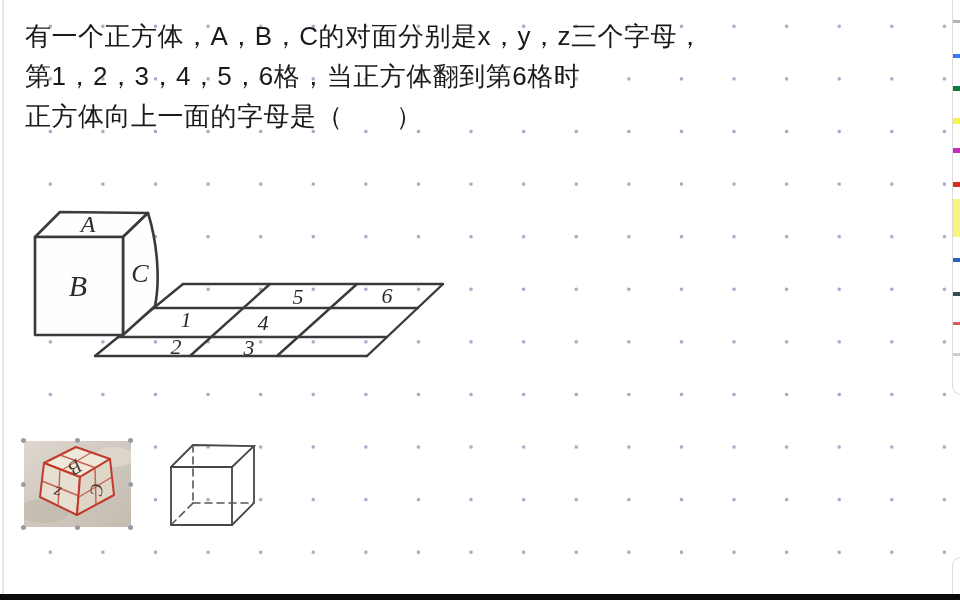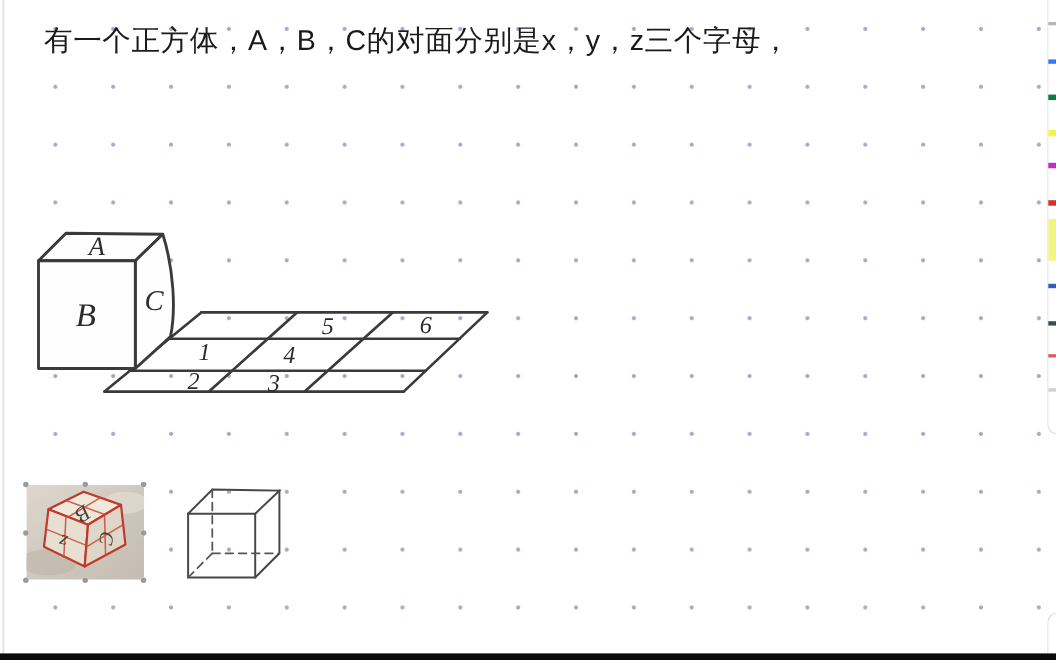--- a/index.html
+++ b/index.html
@@ -6,21 +6,21 @@
   body{font-family:"Liberation Sans",sans-serif;}
   .screen{position:relative;width:960px;height:600px;background:#ffffff;overflow:hidden;}
   
   .dot-grid{position:absolute;inset:0;
     background-image:radial-gradient(circle,#a8a8c8 1.5px,rgba(168,168,200,0) 2.1px);
     background-size:52.6px 52.6px;background-position:24px 0px;}
   .left-edge{position:absolute;left:2px;top:0;width:1.5px;height:594px;background:#e6e6e6;}
   
   .problem{position:absolute;left:25px;top:16px;width:760px;
     font-size:26px;line-height:40px;color:#1a1a1a;letter-spacing:0.5px;}
-  .problem .line{white-space:nowrap;margin-left:15px;}
+  .problem .line{white-space:nowrap;}
   
   .roll-diagram{position:absolute;left:0;top:200px;}
   .roll-diagram path,.roll-diagram line{stroke:#3a3a3a;fill:none;stroke-linecap:round;stroke-linejoin:round;}
   .roll-diagram .face{fill:#fefefe;stroke-width:2.6;}
   .roll-diagram .gridline{stroke-width:2.4;}
   .diagram-label{font-family:"Liberation Serif",serif;font-style:italic;fill:#2c2c2c;}
   
   .photo{position:absolute;left:24px;top:441px;width:107px;height:86px;}
   .handle{position:absolute;width:5px;height:5px;border-radius:50%;background:#9a9aa2;box-shadow:0 0 1px #fff;}
   
@@ -39,20 +39,22 @@
 </head>
 <body>
 
 <div class="screen">
 
   <div class="dot-grid"></div>
   <div class="left-edge"></div>
 
   <div class="problem">
     <div class="line">有一个正方体，A，B，C的对面分别是x，y，z三个字母，</div>
+    <div class="line">第1，2，3，4，5，6格，当正方体翻到第6格时</div>
+    <div class="line">正方体向上一面的字母是（　　）</div>
   </div>
 
   <svg class="roll-diagram" width="470" height="172" viewBox="0 0 470 172">
 
     <g>
       <line class="gridline" x1="183" y1="84" x2="443" y2="84"></line>
       <line class="gridline" x1="154" y1="108" x2="418" y2="108"></line>
       <line class="gridline" x1="118" y1="137" x2="387" y2="137"></line>
       <line class="gridline" x1="95" y1="156" x2="367" y2="156"></line>
       <line class="gridline" x1="183" y1="84" x2="95" y2="156"></line>

